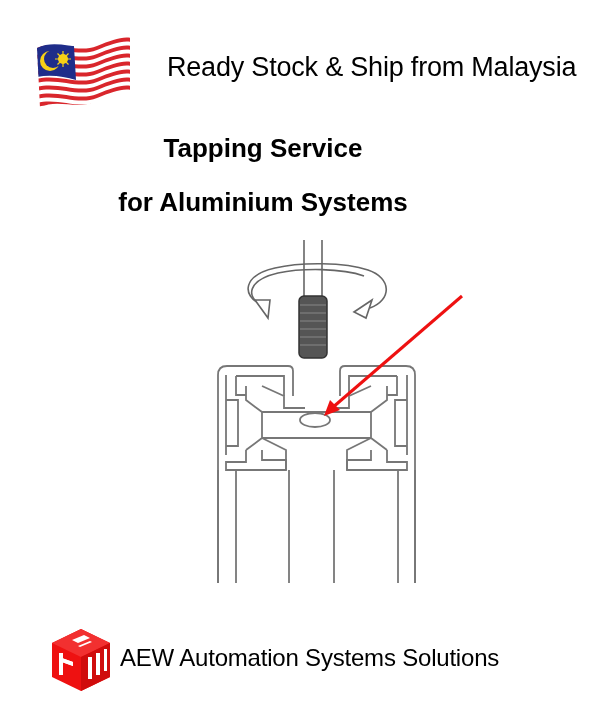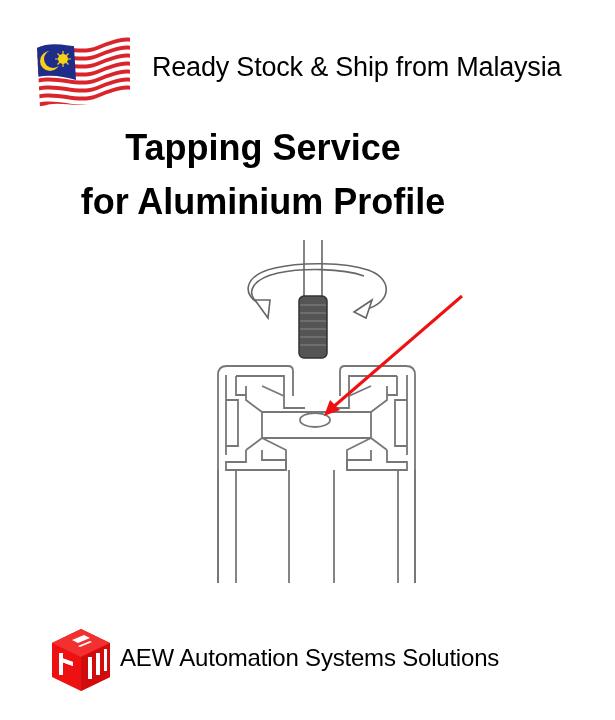--- a/index.html
+++ b/index.html
@@ -2,26 +2,26 @@
 <html><head>
   <meta charset="utf-8">
   <style>
     html, body { margin: 0; padding: 0; }
     body {
       width: 615px; height: 720px; background: #ffffff; position: relative; overflow: hidden;
       font-family: "Liberation Sans", sans-serif; color: #000;
     }
     .flag { position: absolute; left: 32px; top: 30px; width: 100px; height: 82px; }
     .tagline {
-      position: absolute; left: 152px; top: 52px; font-size: 27px; white-space: nowrap;
+      position: absolute; left: 167px; top: 52px; font-size: 27px; white-space: nowrap;
       letter-spacing: -0.2px;
     }
     .title {
       position: absolute; left: 0; width: 526px; text-align: center; font-weight: bold;
-      font-size: 36px; line-height: 44px;
+      font-size: 26px; line-height: 44px;
     }
     .title.l1 { top: 126px; }
     .title.l2 { top: 180px; }
     .illustration { position: absolute; left: 0; top: 230px; width: 615px; height: 390px; }
     .logo { position: absolute; left: 48px; top: 627px; width: 66px; height: 66px; }
     .company {
       position: absolute; left: 120px; top: 644px; font-size: 24px; white-space: nowrap;
       letter-spacing: -0.2px;
     }
   </style>
@@ -56,21 +56,21 @@
       <line x1="23" y1="29" x2="39" y2="29"></line>
       <line x1="25.5" y1="23.5" x2="36.5" y2="34.5"></line>
       <line x1="36.5" y1="23.5" x2="25.5" y2="34.5"></line>
     </g>
   </g>
 </svg>
 
 <div class="tagline">Ready Stock &amp; Ship from Malaysia</div>
 
 <div class="title l1">Tapping Service</div>
-<div class="title l2">for Aluminium Profile</div>
+<div class="title l2">for Aluminium Systems</div>
 
 <svg class="illustration" viewBox="0 230 615 390">
   <g fill="none" stroke="#666" stroke-width="1.6">
 
     <path d="M262,305 C240,295 244,275 275,268 C300,262 345,262 368,270 C392,278 392,300 370,308"></path>
     <path d="M262,305 C245,297 248,280 278,273 C302,268 342,268 364,276"></path>
     <polygon points="255,300 268,318 270,300" fill="#fff"></polygon>
     <polygon points="372,300 354,312 366,318 370,306" fill="#fff"></polygon>
 
     <line x1="304" y1="240" x2="304" y2="300"></line>

